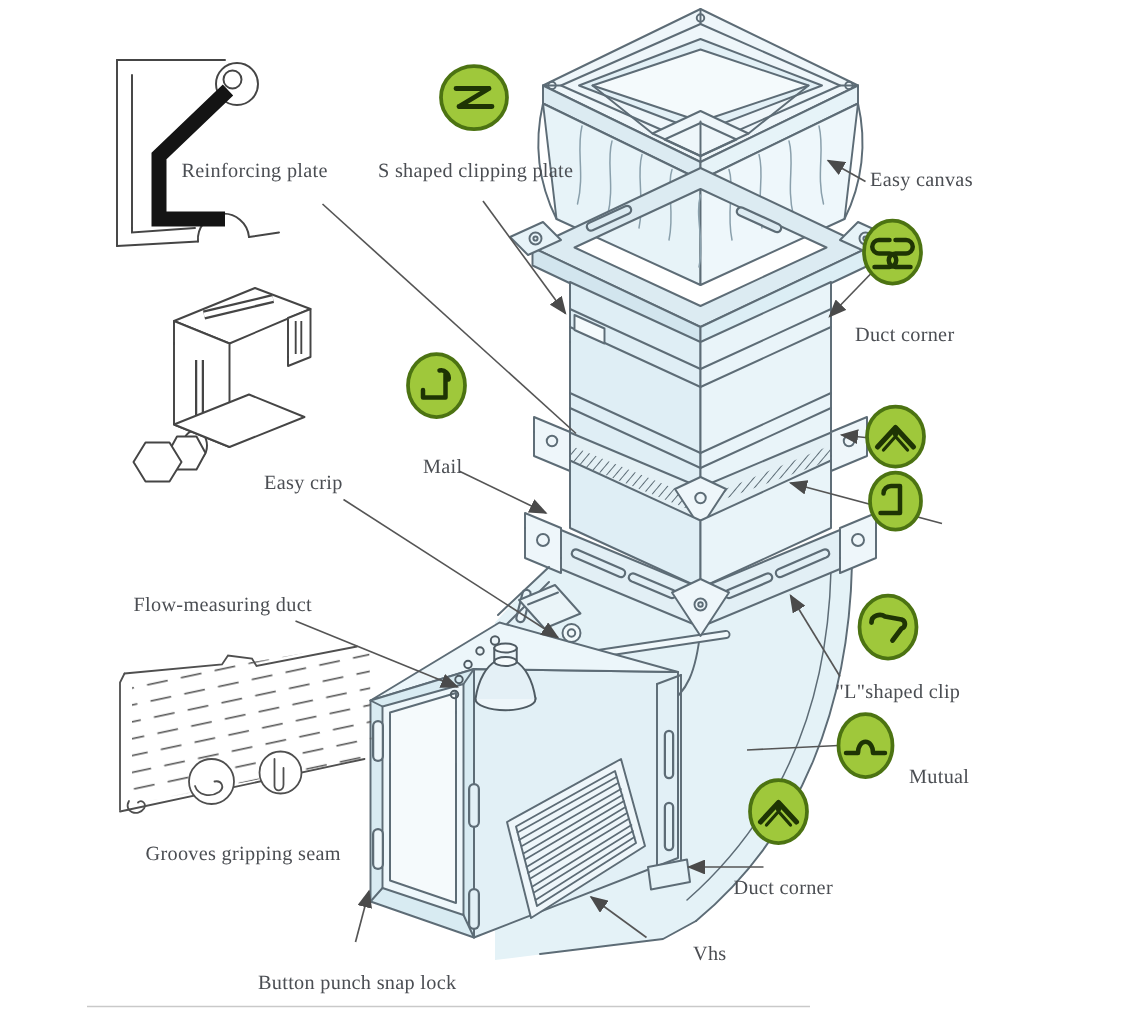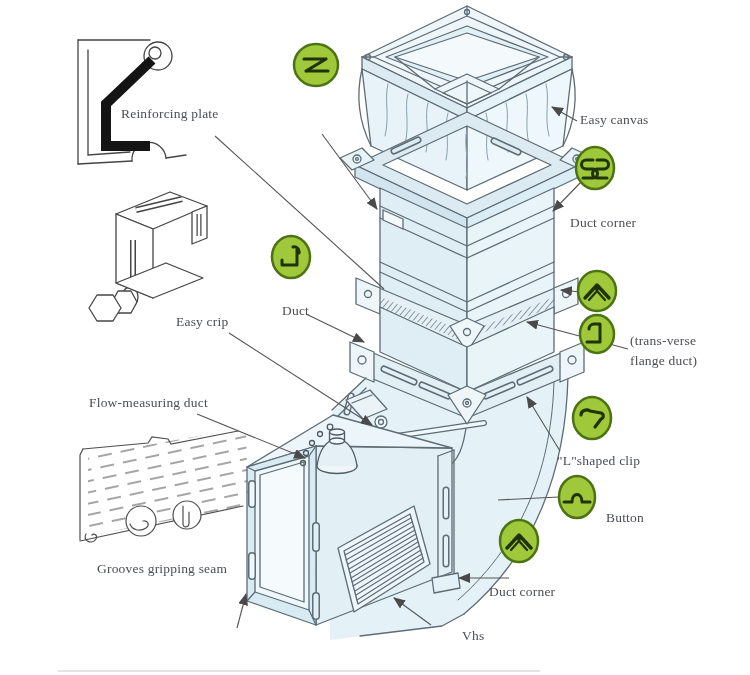--- a/index.html
+++ b/index.html
@@ -328,28 +328,26 @@
     </g>
   </g>
   <g transform="translate(291,257)">
     <ellipse rx="19" ry="21" fill="#9fc83b" stroke="#4c7312" stroke-width="2.5"></ellipse>
     <path d="M8,-4 a5,5 0 0 0 -6,-6 M6,-9 L6,8 H-9 V3" fill="none" stroke="#1e3404" stroke-width="3"></path>
   </g>
 </g>
 </svg>
 
 <div class="lbl" style="left:121px;top:106px;">Reinforcing plate</div>
+<div class="lbl" style="left:252px;top:106px;">S shaped clipping plate</div>
 <div class="lbl" style="left:580px;top:112px;">Easy canvas</div>
 <div class="lbl" style="left:570px;top:215px;">Duct corner</div>
-<div class="lbl" style="left:282px;top:303px;">Duct</div>
+<div class="lbl" style="left:282px;top:303px;">Mail</div>
 <div class="lbl" style="left:176px;top:314px;">Easy crip</div>
-<div class="lbl lbl2" style="left:630px;top:331px;">
-  <span style="display:block;">(trans-verse</span>
-  <span style="display:block;">flange duct)</span>
-</div>
 <div class="lbl" style="left:89px;top:395px;">Flow-measuring duct</div>
 <div class="lbl" style="left:557px;top:453px;">"L"shaped clip</div>
-<div class="lbl" style="left:606px;top:510px;">Button</div>
+<div class="lbl" style="left:606px;top:510px;">Mutual</div>
 <div class="lbl" style="left:97px;top:561px;">Grooves gripping seam</div>
 <div class="lbl" style="left:489px;top:584px;">Duct corner</div>
 <div class="lbl" style="left:462px;top:628px;">Vhs</div>
+<div class="lbl" style="left:172px;top:647px;">Button punch snap lock</div>
 
 </div>
 
 </body></html>

